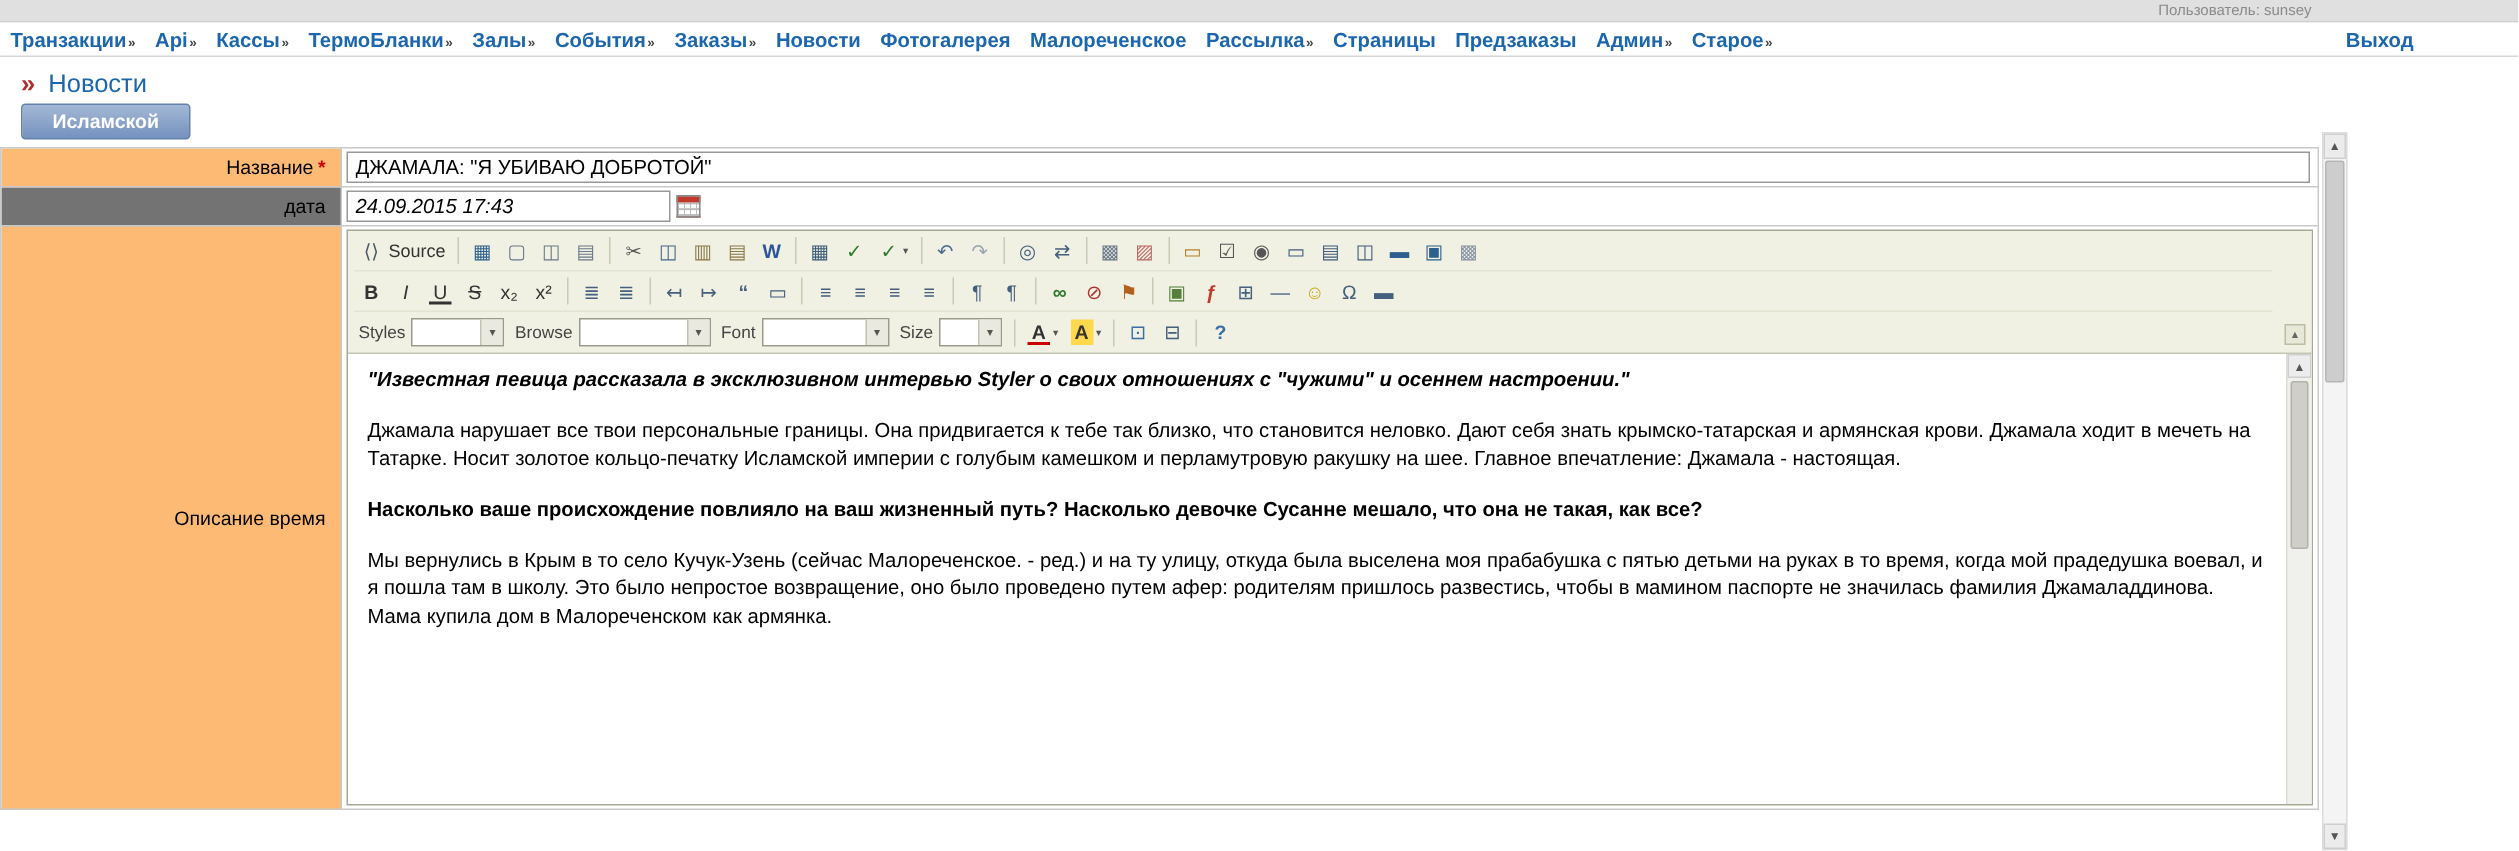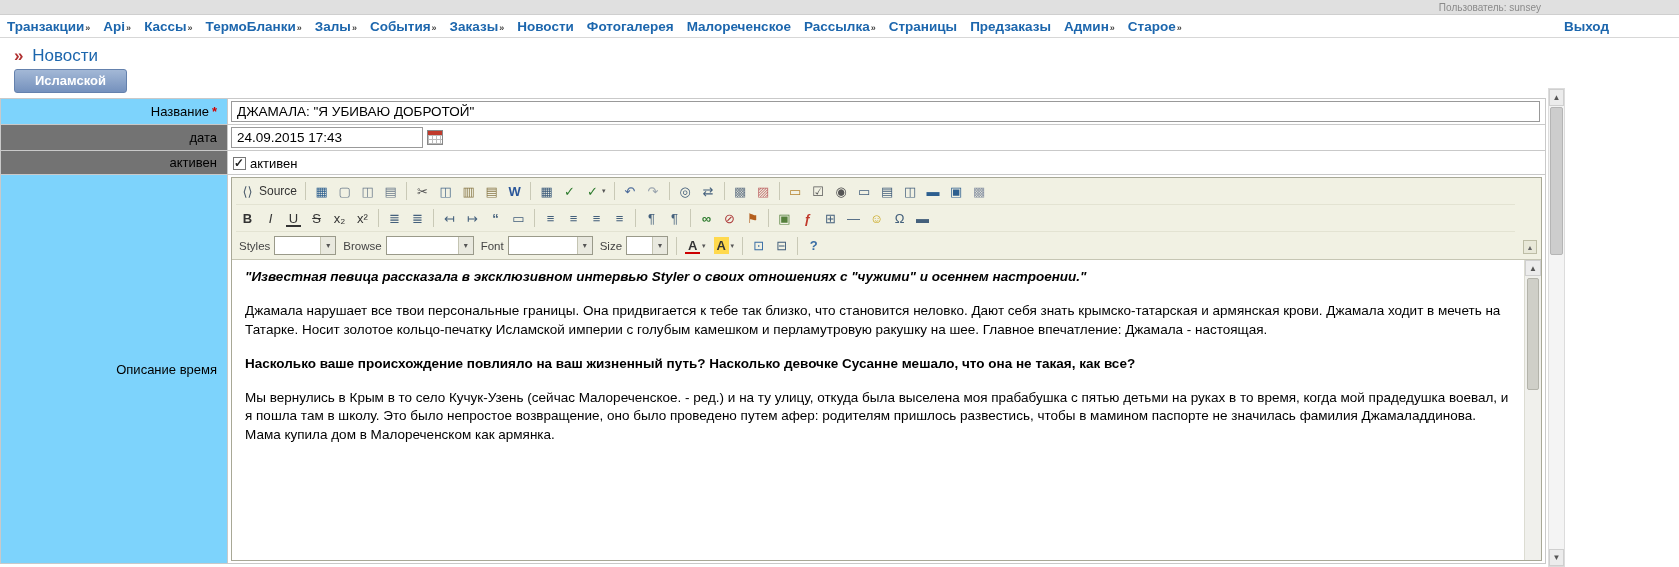--- a/index.html
+++ b/index.html
@@ -31,30 +31,30 @@
   
   .save-btn {
     display:inline-block; margin:7px 0 5px 14px; padding:3px 20px 4px;
     font-size:13px; font-weight:bold; color:#fff; cursor:pointer;
     background:linear-gradient(#a3b8d6,#7591bd); border:1px solid #6481ad; border-radius:3px;
   }
   
   .form-table { width:1546px; border-collapse:collapse; table-layout:fixed; }
   .form-table td { border:1px solid #c9c9c9; vertical-align:middle; }
   td.lbl {
-    width:227px; text-align:right; padding:4px 10px 4px 4px; font-size:13px; background:#7dd3fc;
+    width:227px; text-align:right; padding:4px 10px 4px 4px; font-size:13px; background:#fdba74;
   }
   td.lbl.alt { background:#737373; }
   .req { color:#d00000; font-weight:bold; margin-left:3px; }
   td.val { background:#fff; padding:1px 2px; }
   .text-input {
     width:calc(100% - 4px); height:21px; margin:1px; border:1px solid #999;
     font-family:"Liberation Sans",sans-serif; font-size:13.5px; padding:1px 5px; background:#fff;
   }
-  .date-input { width:192px; display:inline-block; vertical-align:middle; }
+  .date-input { width:216px; display:inline-block; vertical-align:middle;font-style:italic; }
   .calendar-icon {
     display:inline-block; vertical-align:middle; width:16px; height:15px; margin-left:3px; cursor:pointer;
     border:1px solid #888;
     background:
       linear-gradient(to bottom, #c0392b 0, #c0392b 4px, rgba(0,0,0,0) 4px),
       repeating-linear-gradient(to right, #bbb 0 1px, rgba(0,0,0,0) 1px 4px),
       repeating-linear-gradient(to bottom, #bbb 0 1px, rgba(0,0,0,0) 1px 4px),
       #fff;
   }
   
@@ -193,28 +193,20 @@
     <td class="val">
       <input class="text-input" type="text" value="ДЖАМАЛА: &quot;Я УБИВАЮ ДОБРОТОЙ&quot;" style="">
     </td>
   </tr>
   <tr>
     <td class="lbl alt">
       <span>дата</span>
     </td>
     <td class="val">
       <input class="text-input date-input" type="text" value="24.09.2015 17:43" style=""><span class="calendar-icon"></span>
-    </td>
-  </tr>
-  <tr>
-    <td class="lbl alt">
-      <span>активен</span>
-    </td>
-    <td class="val">
-      <span class="checkbox checked"></span><span class="cb-label">активен</span>
     </td>
   </tr>
   <tr>
     <td class="lbl">
       <span>Описание время</span>
     </td>
     <td class="val">
       <div class="editor">
         <div class="ed-toolbar">
           <div class="ed-row bline">

